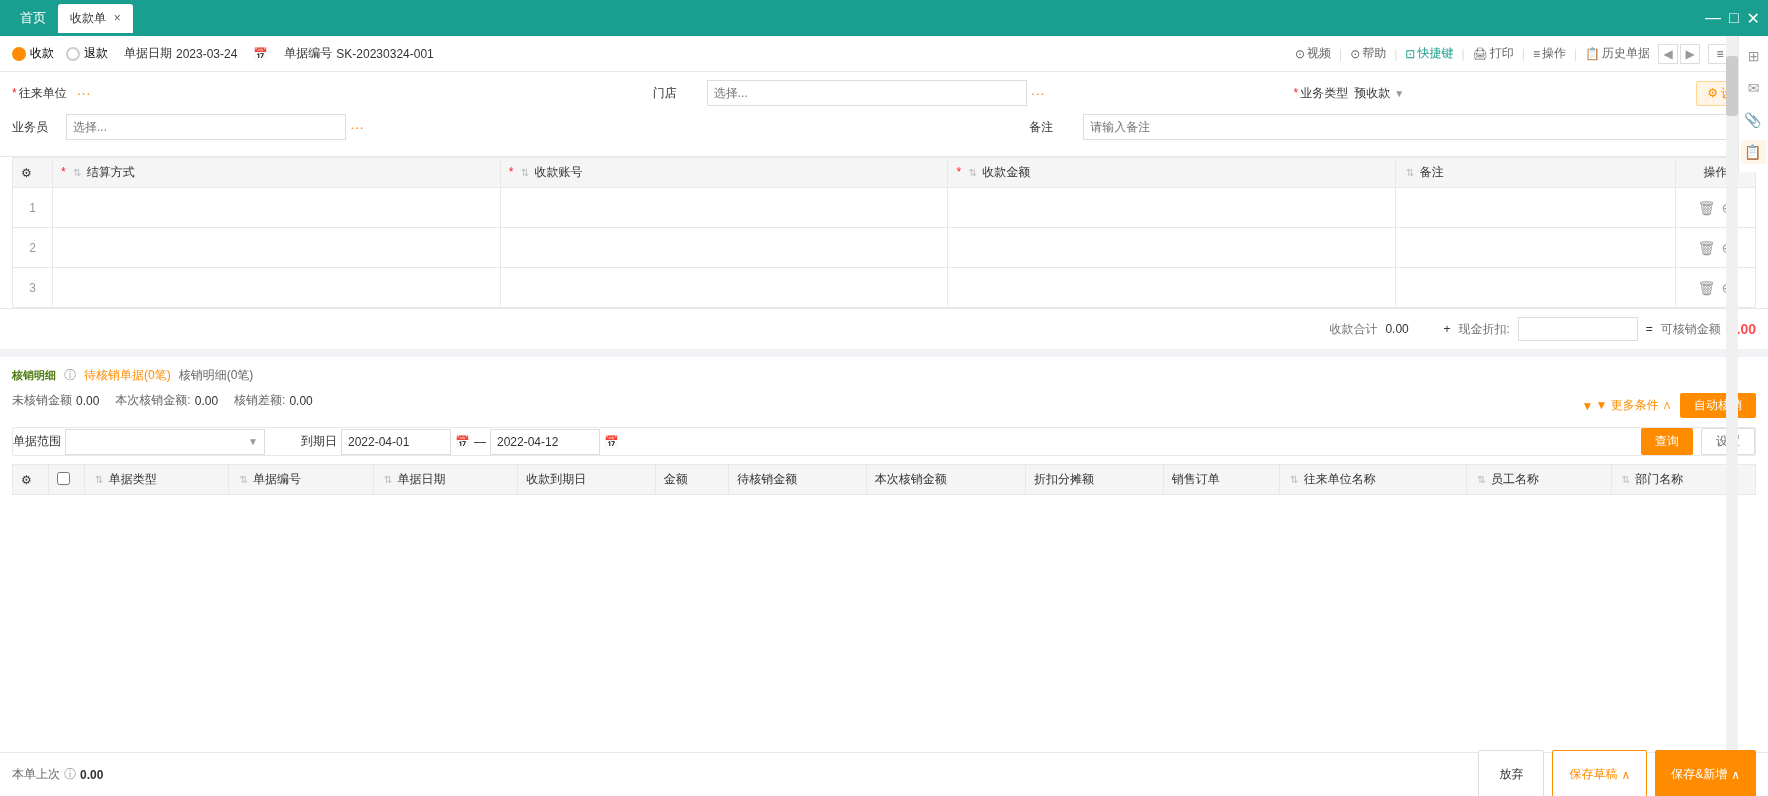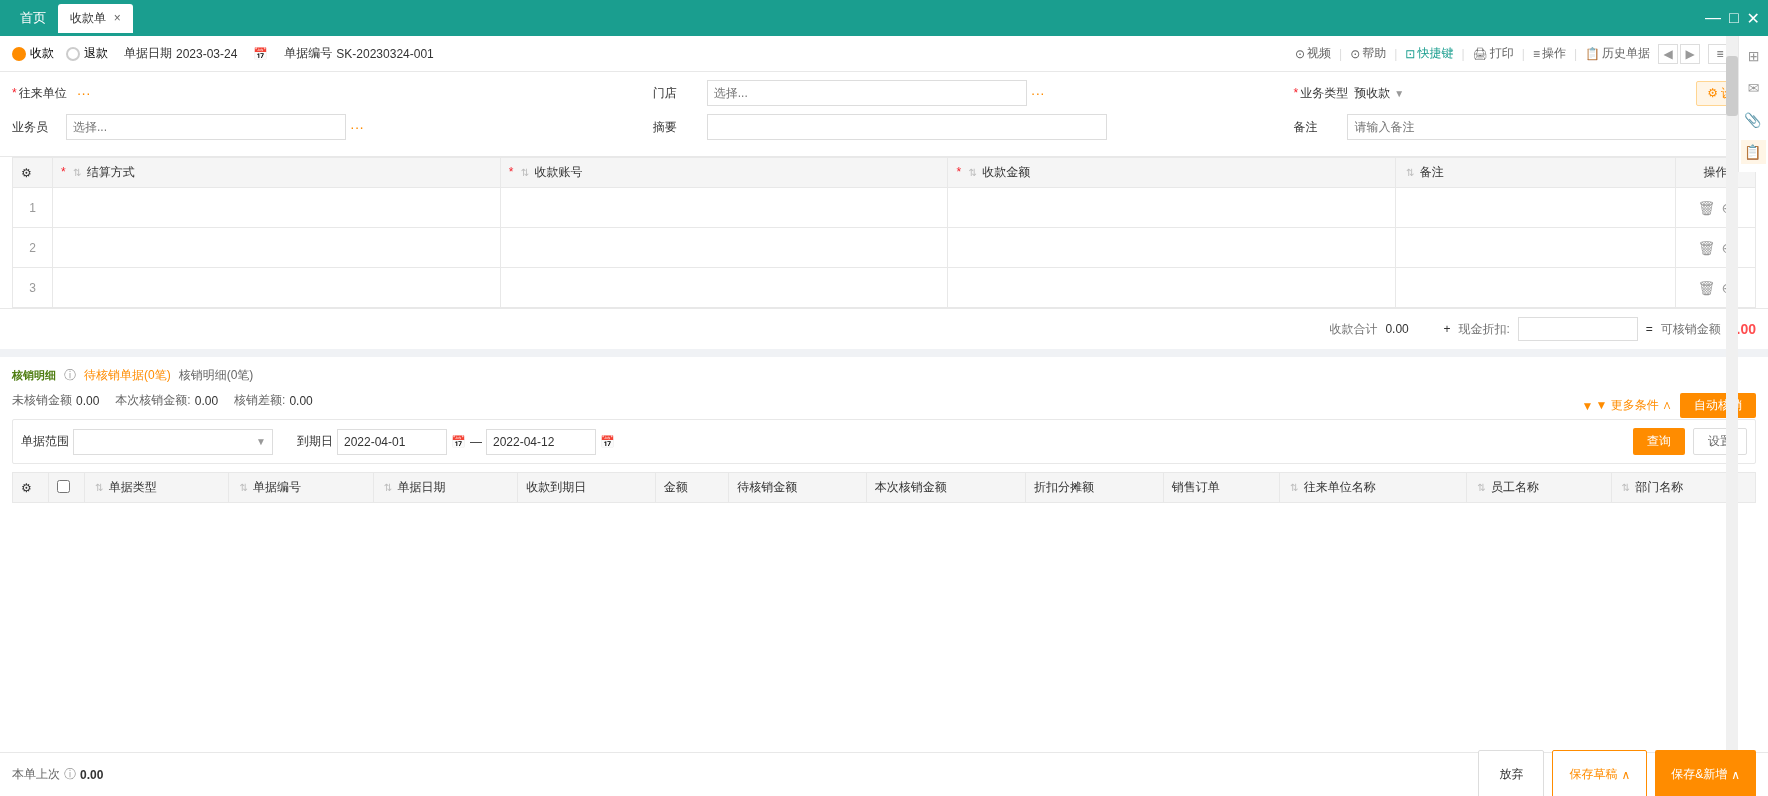--- a/index.html
+++ b/index.html
@@ -130,21 +130,21 @@
     .stat-label { color: #666; }
     .stat-value { color: #333; }
     
     .more-conditions-btn { color: #ff8c00; cursor: pointer; display: flex; align-items: center; gap: 2px; }
     .auto-verify-btn {
       background: #ff8c00; color: #fff; border: none;
       padding: 4px 14px; cursor: pointer; border-radius: 2px;
     }
     
     
-    .filter-row { display: flex; align-items: center; margin-bottom: 8px; padding: 8px; border: 1px solid #e8e8e8; border-radius: 2px; }
+    .filter-row { display: flex; align-items: center; gap: 12px; margin-bottom: 8px; border: 1px solid #e8e8e8; border-radius: 2px; }
     .filter-field { display: flex; align-items: center; gap: 4px; }
     .filter-label { color: #333; }
     .filter-select {
       width: 200px; height: 26px; border: 1px solid #ddd;
       padding: 0 6px; display: flex; align-items: center;
       justify-content: space-between; cursor: pointer;
       background: #fff;
     }
     .date-input {
       height: 26px; border: 1px solid #ddd; padding: 0 6px;
@@ -308,24 +308,20 @@
     </div>
     <div class="form-row">
 
       <div class="form-field" style="flex:2;">
         <span class="form-label">业务员</span>
         <input class="form-input" type="text" style="max-width: 280px;" placeholder="选择...">
         <span class="ellipsis-btn">···</span>
       </div>
       <div class="form-divider"></div>
 
-      <div class="form-field" style="flex:2;">
-        <span class="form-label">摘要</span>
-        <input class="form-input" type="text" style="max-width: 400px; flex: 1 1 0%;">
-      </div>
       <div class="form-divider"></div>
 
       <div class="form-field" style="flex:1.5;">
         <span class="form-label">备注</span>
         <input class="form-input" type="text" style="flex: 1 1 0%; max-width: none;" placeholder="请输入备注">
       </div>
     </div>
   </div>
 
   <div class="table-area">
@@ -415,21 +411,21 @@
   <div class="section-divider"></div>
 
   <div class="verify-section">
     <div class="verify-title-row">
       <span class="verify-title">核销明细</span>
       <span class="info-icon">ⓘ</span>
       <span class="pending-link">待核销单据(0笔)</span>
       <span class="done-link">核销明细(0笔)</span>
     </div>
 
-    <div style="display:flex; align-items:center; justify-content:space-between; gap:40px;">
+    <div style="display:flex; align-items:center; justify-content:space-between; margin-bottom:8px;gap:40px;">
       <div class="verify-stats">
         <div class="stat-item">
           <span class="stat-label">未核销金额</span>
           <span class="stat-value">0.00</span>
         </div>
         <div class="stat-item">
           <span class="stat-label">本次核销金额:</span>
           <span class="stat-value">0.00</span>
         </div>
         <div class="stat-item">

